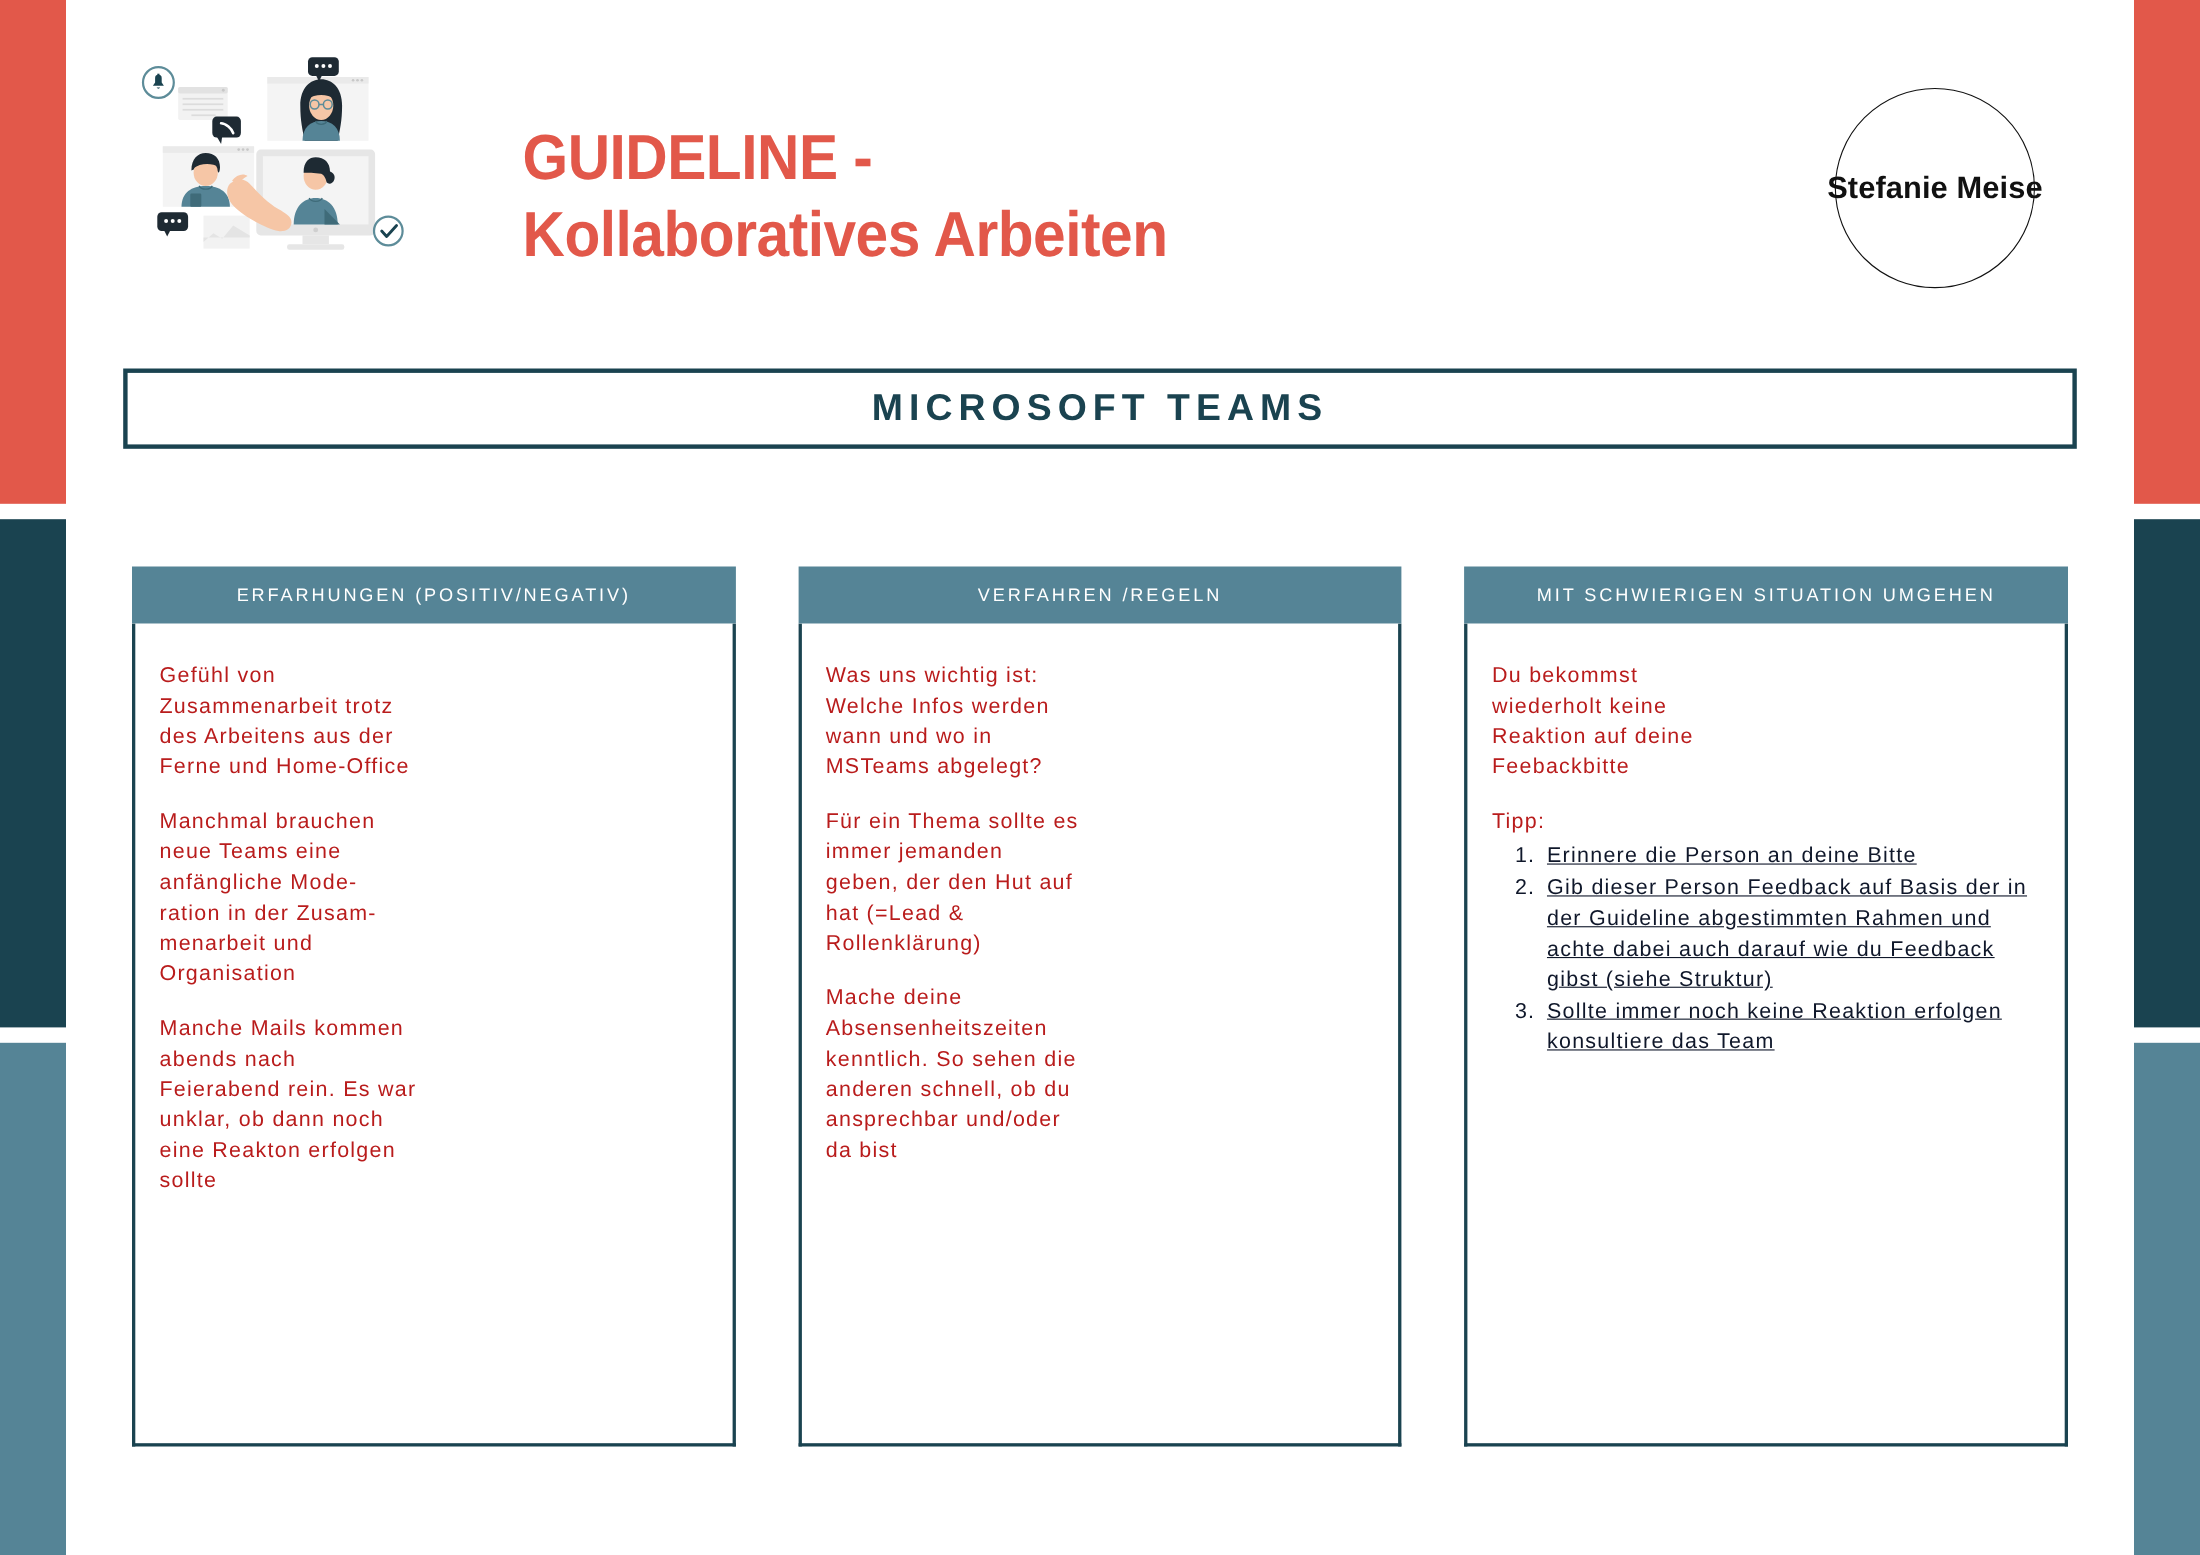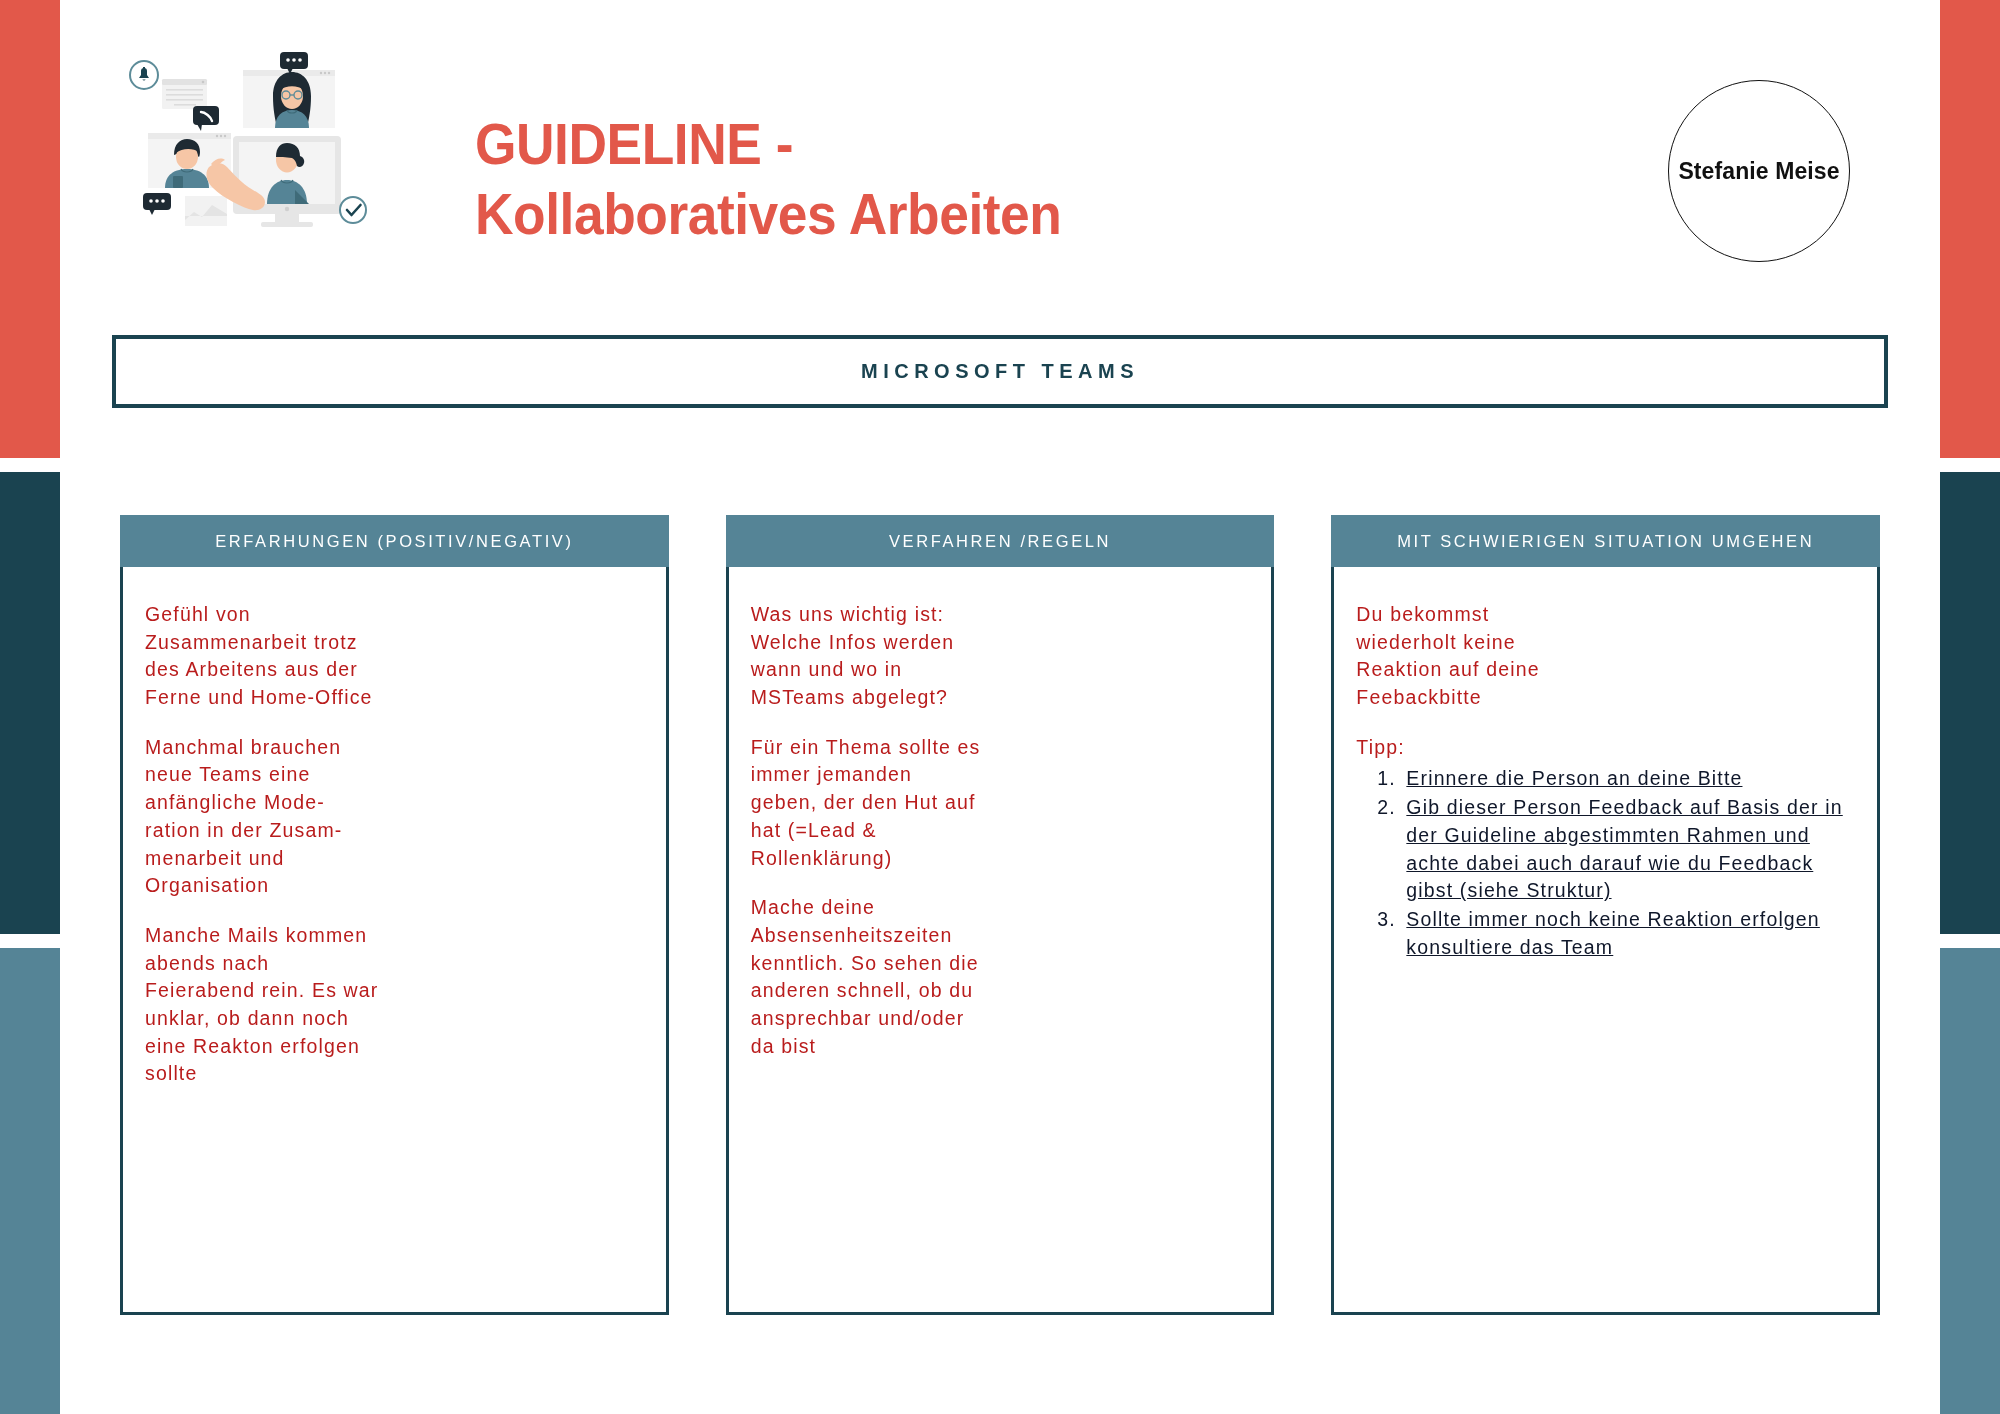--- a/index.html
+++ b/index.html
@@ -32,32 +32,32 @@
   }
   .title-l1{font-size:58px;}
   .title-l2{font-size:58px;margin-top:12px;}
 
   .namebadge{
     position:absolute;right:50px;top:60px;width:180px;height:180px;
     border:1.6px solid #111;border-radius:50%;
     display:flex;align-items:center;justify-content:center;
   }
   .namebadge span{
-    font-size:23px;font-weight:700;color:#111;white-space:nowrap;
+    font-size:28px;font-weight:700;color:#111;white-space:nowrap;
     letter-spacing:0.1px;
   }
 
   
   .subtitlebar{
     position:absolute;left:112px;top:335px;right:112px;height:65px;
     border:4px solid #1A4350;background:#fff;
     display:flex;align-items:center;justify-content:center;
   }
   .subtitlebar span{
-    color:#1A4350;font-size:20px;font-weight:700;letter-spacing:5.5px;
+    color:#1A4350;font-size:34px;font-weight:700;letter-spacing:5.5px;
   }
 
   
   .columns{
     position:absolute;left:120px;top:515px;right:120px;height:800px;
     display:flex;gap:57px;
   }
   .col{flex:1 1 0;display:flex;flex-direction:column;min-width:0;}
   .col-head{
     background:#558496;color:#ffffff;

